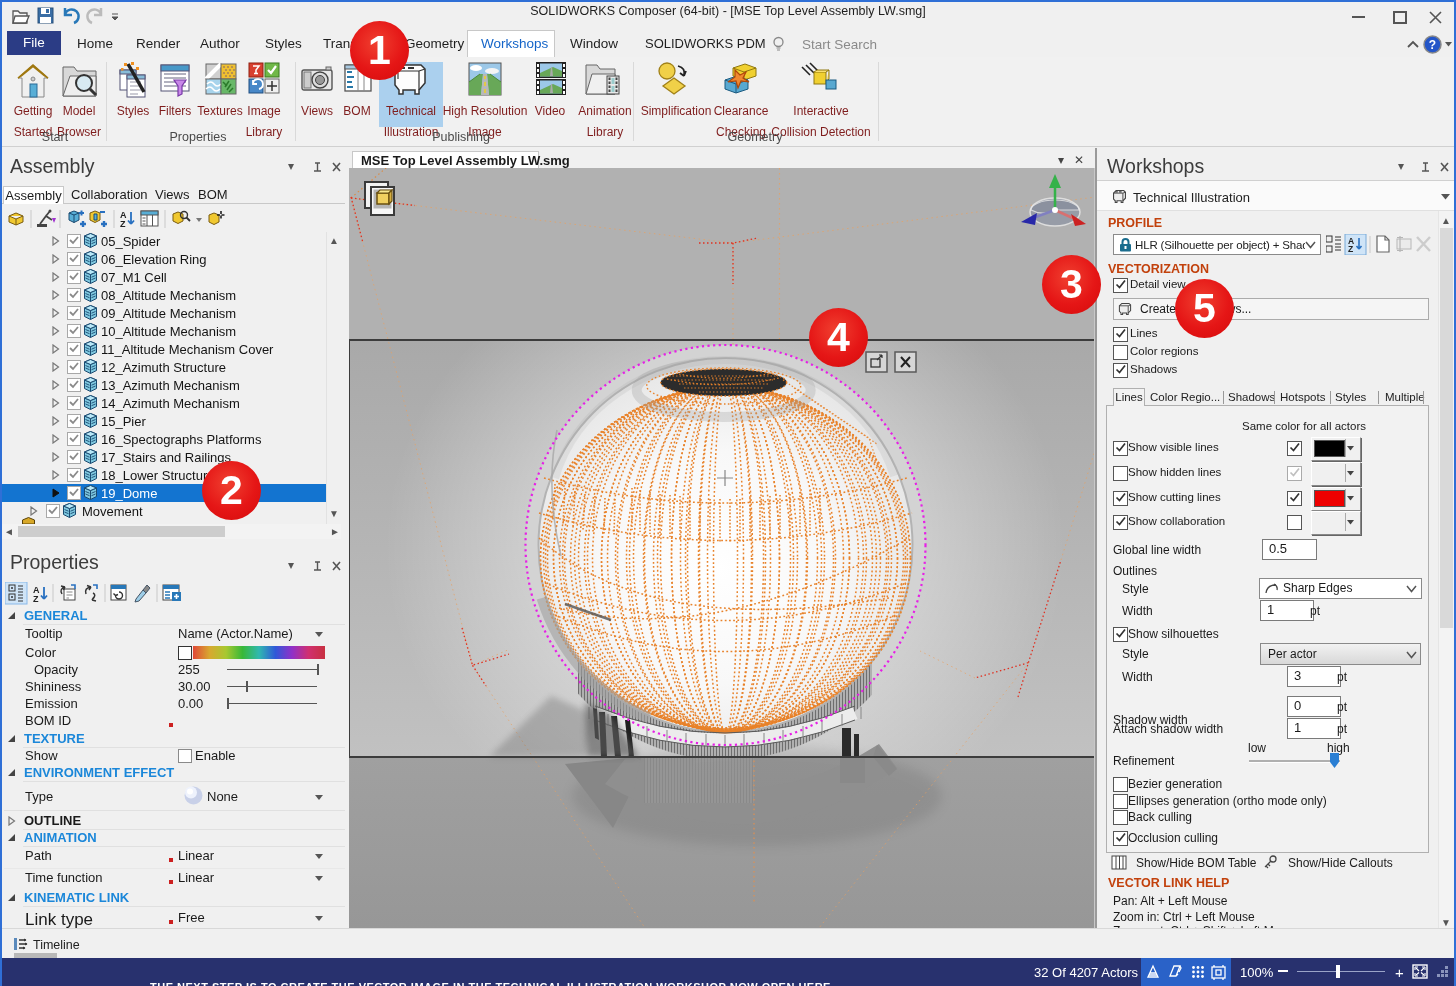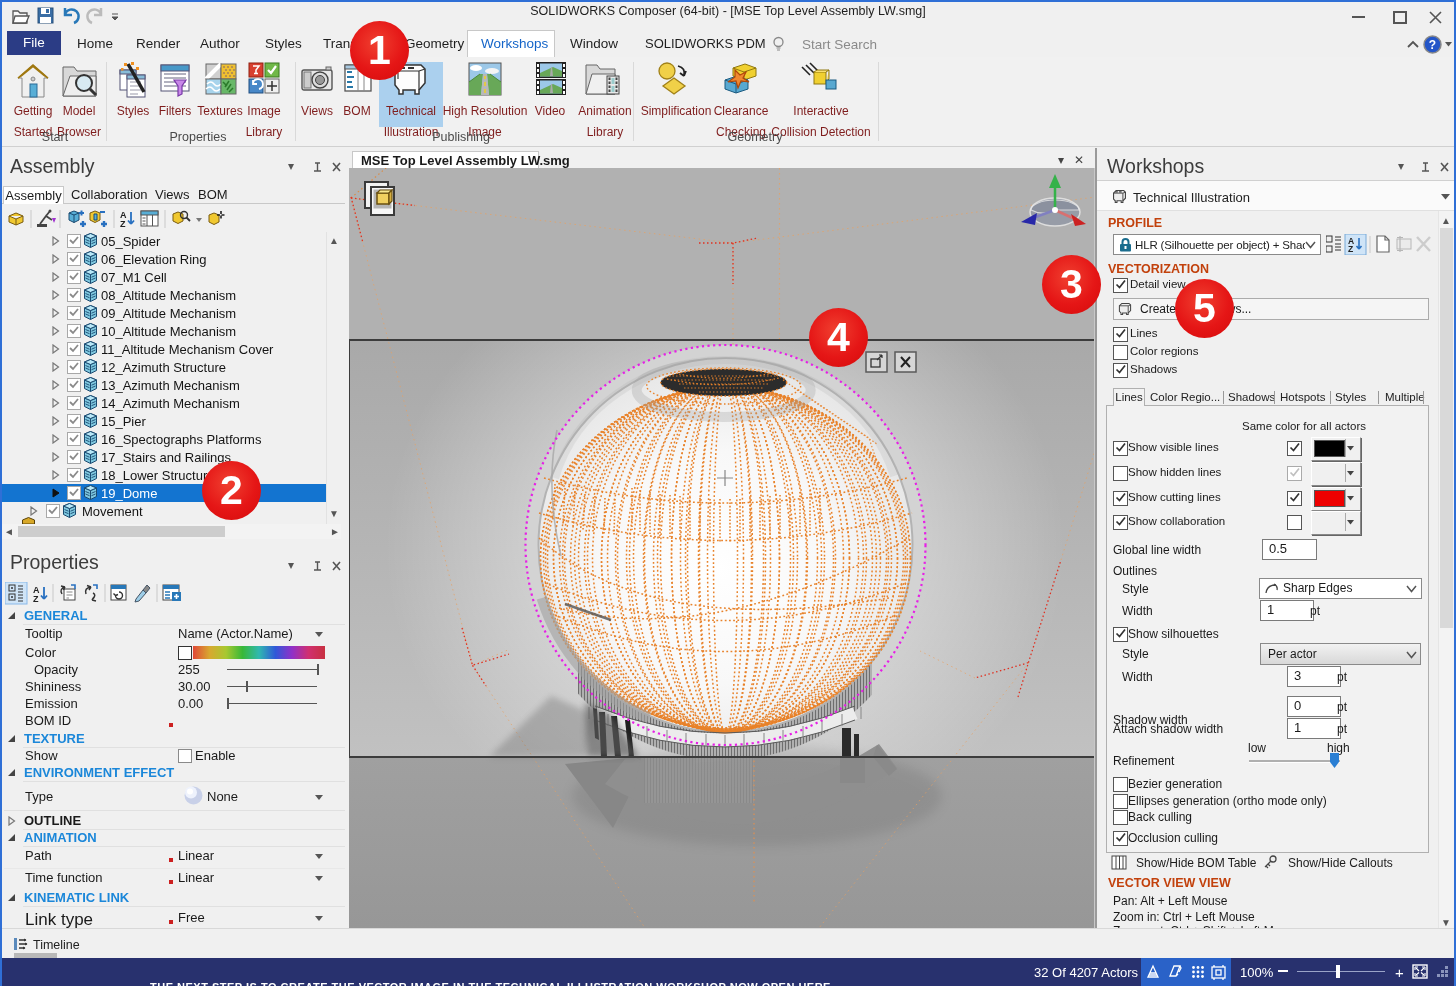--- a/index.html
+++ b/index.html
@@ -1265,21 +1265,21 @@
         <line x1="5" y1="1" x2="5" y2="14" stroke="#444"></line>
         <line x1="8.5" y1="1" x2="8.5" y2="14" stroke="#444"></line>
         <line x1="12" y1="1" x2="12" y2="14" stroke="#444"></line>
       </svg>
 <div class="lbl" style="left:1136px;top:856px;font-size:12px;">Show/Hide BOM Table</div>
 <svg class="abs" style="left:1262px;top:854px" width="16" height="16">
         <circle cx="11" cy="5" r="3" fill="none" stroke="#444" stroke-width="1.3"></circle>
         <path d="M9,7 L3,13 M4,12 L6,14 M6,10 L8,12" stroke="#444" stroke-width="1.2" fill="none"></path>
       </svg>
 <div class="lbl" style="left:1288px;top:856px;font-size:12px;">Show/Hide Callouts</div>
-<div class="blueh" style="left:1108px;top:876px;font-size:12.5px;">VECTOR VIEW VIEW</div>
+<div class="blueh" style="left:1108px;top:876px;font-size:12.5px;">VECTOR LINK HELP</div>
 <div class="lbl" style="left:1113px;top:894px;font-size:12px;">Pan: Alt + Left Mouse</div>
 <div class="lbl" style="left:1113px;top:910px;font-size:12px;">Zoom in: Ctrl + Left Mouse</div>
 <div class="abs" style="left:1113px;top:924px;width:300px;height:11px;overflow:hidden;font-size:12px;">Zoom out: Ctrl + Shift + Left Mouse</div>
 </div>
 </div>
 
 <div class="abs" style="left:0;top:928px;width:1456px;height:30px;background:#f0f0f0;border-top:1px solid #d8d8d8;"></div>
 <div id="timelinetab">
 <svg class="abs" style="left:13px;top:936px" width="16" height="16" viewBox="0 0 16 16">
       <rect x="1" y="2" width="3" height="12" fill="#5a8abc"></rect>

